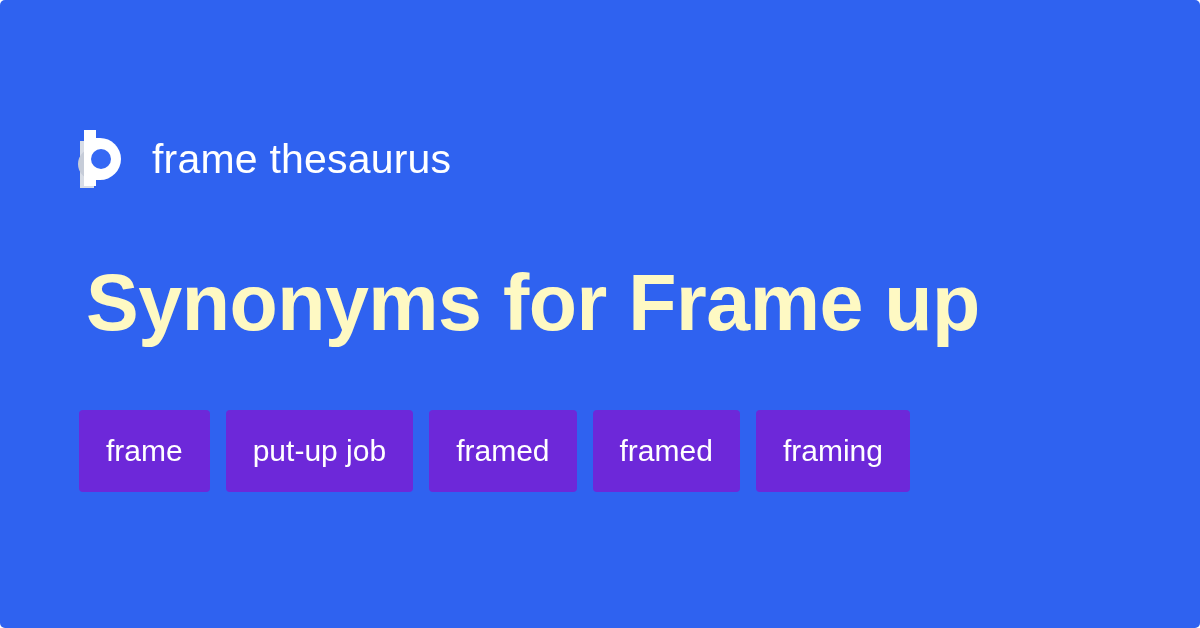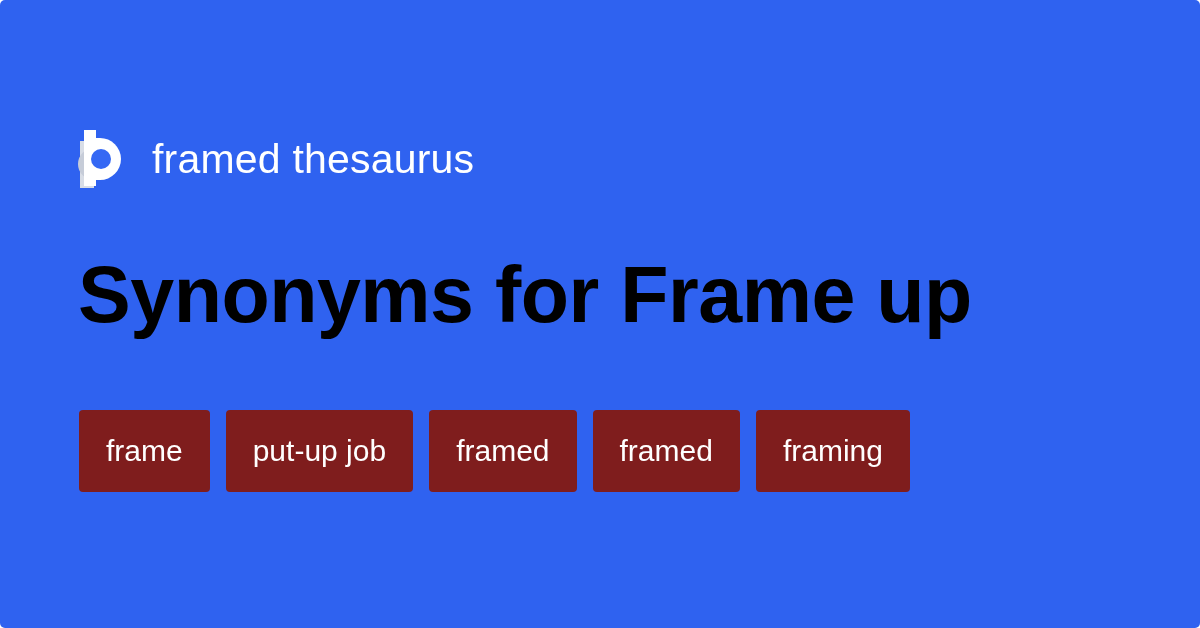--- a/index.html
+++ b/index.html
@@ -49,41 +49,41 @@
     letter-spacing: 0.2px;
     line-height: 1;
     white-space: nowrap;
   }
 
   
   .headline {
     position: absolute;
     left: 78px;
     top: 248px;
-    color: #000000;
+    color: #fef9c3;
     font-size: 79px;
     font-weight: 700;
     line-height: 94px;
     letter-spacing: -0.5px;
     white-space: nowrap;
-    margin: 0;
+    margin: 8px;
   }
 
   
   .chips {
     position: absolute;
     left: 79px;
     top: 410px;
     display: flex;
     align-items: stretch;
     gap: 16px;
   }
 
   .chip {
-    background: #7f1d1d;
+    background: #6d28d9;
     border-radius: 4px;
     height: 82px;
     min-width: 0;
     padding: 12px 27px;
     display: flex;
     align-items: center;
     justify-content: center;
     color: #ffffff;
     font-size: 30px;
     font-weight: 400;
@@ -102,21 +102,21 @@
       <svg class="brand-mark" viewBox="0 0 46 62" xmlns="http://www.w3.org/2000/svg" aria-hidden="true">
 
         <path d="M2 13 H16 V60 H2 Z" fill="#d8dde6"></path>
         <path d="M16 20 a16 16 0 0 0 0 32 Z" fill="#c6ccd8"></path>
 
         <path d="M6 2 H18 V58 H6 Z" fill="#ffffff"></path>
         <path d="M18 10 h4 a21 21 0 0 1 0 42 h-4 Z" fill="#ffffff"></path>
         <circle cx="23" cy="31" r="10" fill="#3568f4"></circle>
       </svg>
     </span>
-    <span class="brand-name">framed thesaurus</span>
+    <span class="brand-name">frame thesaurus</span>
   </div>
 
   <h1 class="headline">Synonyms for Frame up</h1>
 
   <div class="chips">
     <div class="chip">frame</div>
     <div class="chip">put-up job</div>
     <div class="chip">framed</div>
     <div class="chip">framed</div>
     <div class="chip">framing</div>

